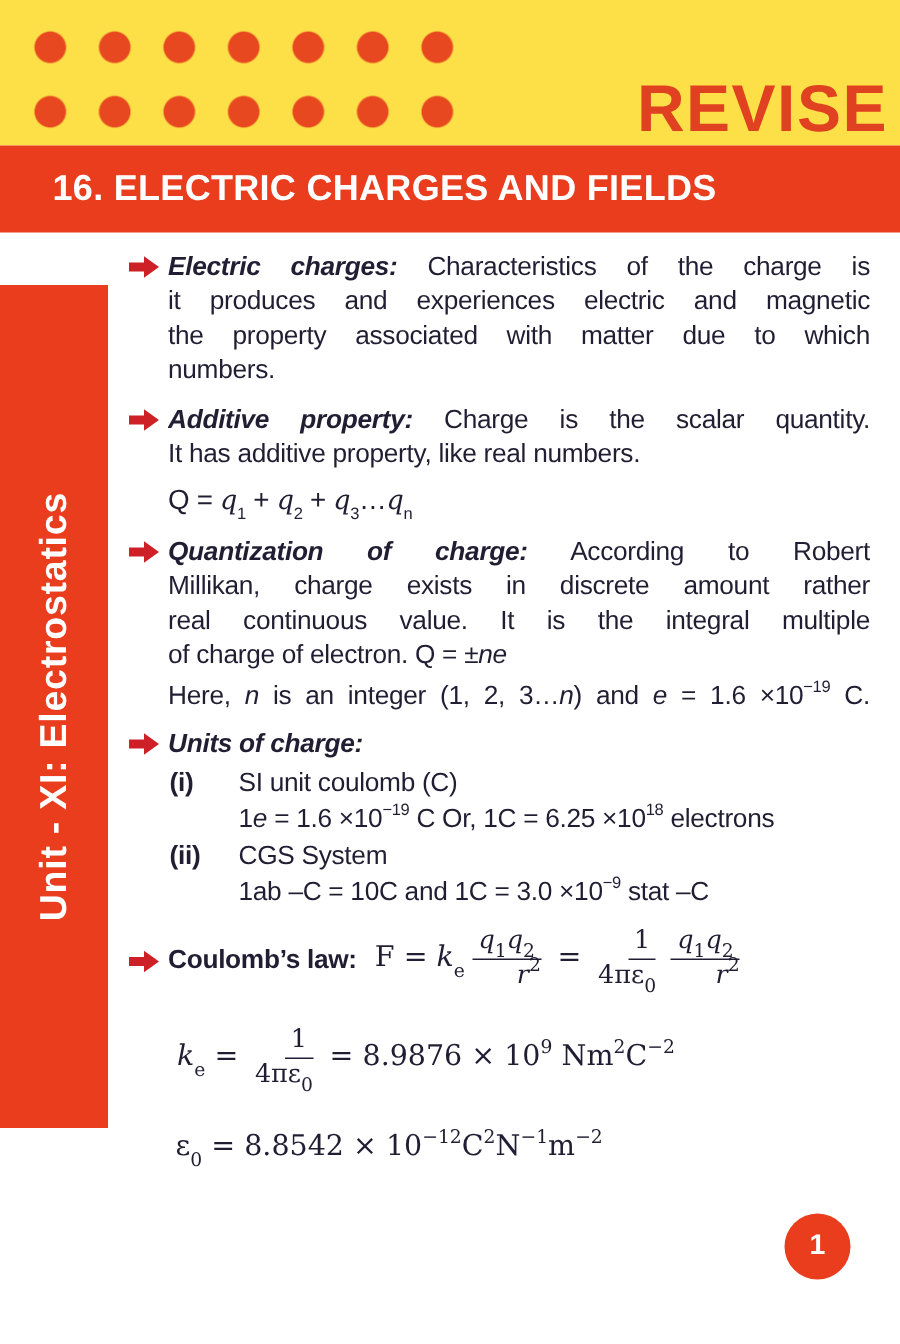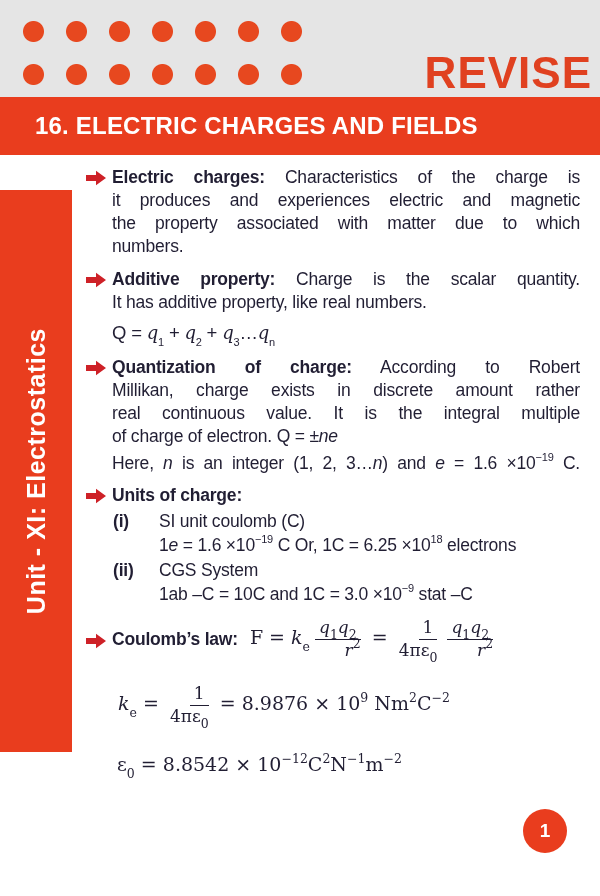--- a/index.html
+++ b/index.html
@@ -1,20 +1,20 @@
 <!DOCTYPE html>
 <html><head>
 <meta charset="utf-8">
 <style>
   html,body{margin:0;padding:0;background:#ffffff;}
   .page{position:relative;width:600px;height:896px;background:#ffffff;overflow:hidden;
         font-family:"Liberation Sans",sans-serif;color:#211e33;}
 
   
-  .topband{position:absolute;left:0;top:0;width:600px;height:97px;background:#e5e5e5;}
+  .topband{position:absolute;left:0;top:0;width:600px;height:97px;background:#fde047;}
   .dots{position:absolute;left:12px;top:10px;width:301px;height:86px;
         background-image:radial-gradient(circle 11px at 21.5px 21.5px,#e7481f 10px,rgba(0,0,0,0) 11px);
         background-size:43px 43px;}
   .revise{position:absolute;right:8px;bottom:2px;font-size:44px;font-weight:800;
           letter-spacing:1px;color:#e04120;line-height:1;}
 
   
   .chapterband{position:absolute;left:0;top:97px;width:600px;height:58px;background:#e93d1e;}
   .chaptertitle{margin:0;padding-left:35px;font-size:24px;font-weight:700;color:#ffffff;
                 line-height:58px;letter-spacing:0.2px;}
@@ -27,21 +27,21 @@
 
   
   .content{position:absolute;left:86px;top:0;width:494px;font-size:17.5px;line-height:23px;
            letter-spacing:-0.2px;}
   .sec{position:absolute;left:0;width:494px;}
   .arrow{position:absolute;left:0;top:3px;width:20px;height:16px;}
   .sectext{margin-left:26px;}
   .jline{text-align:justify;height:23px;overflow:hidden;}
   .jline::after{content:"";display:inline-block;width:100%;height:0;}
   .pline{height:23px;}
-  b,.bold{font-weight:700;}
+  b,.bold{font-weight:700;font-style:italic;}
   sup{font-size:11px;line-height:0;position:relative;top:-1px;vertical-align:super;}
   sub{font-size:11px;line-height:0;position:relative;top:2px;vertical-align:sub;}
   .it{font-style:italic;}
 
   
   .qformula{margin-top:7px;font-size:18.5px;}
   .qformula .it{font-family:"DejaVu Serif",serif;font-size:18px;}
 
   .note{margin-top:4px;}
 

